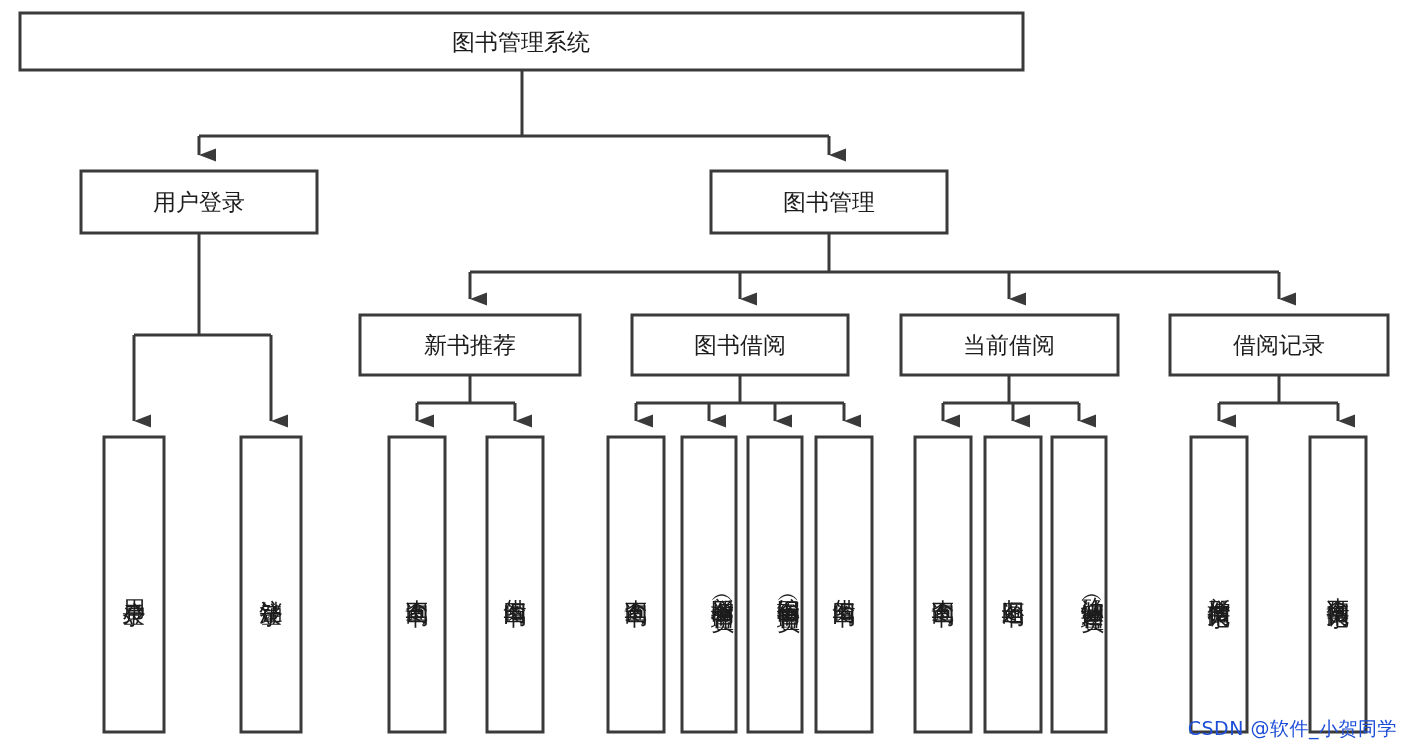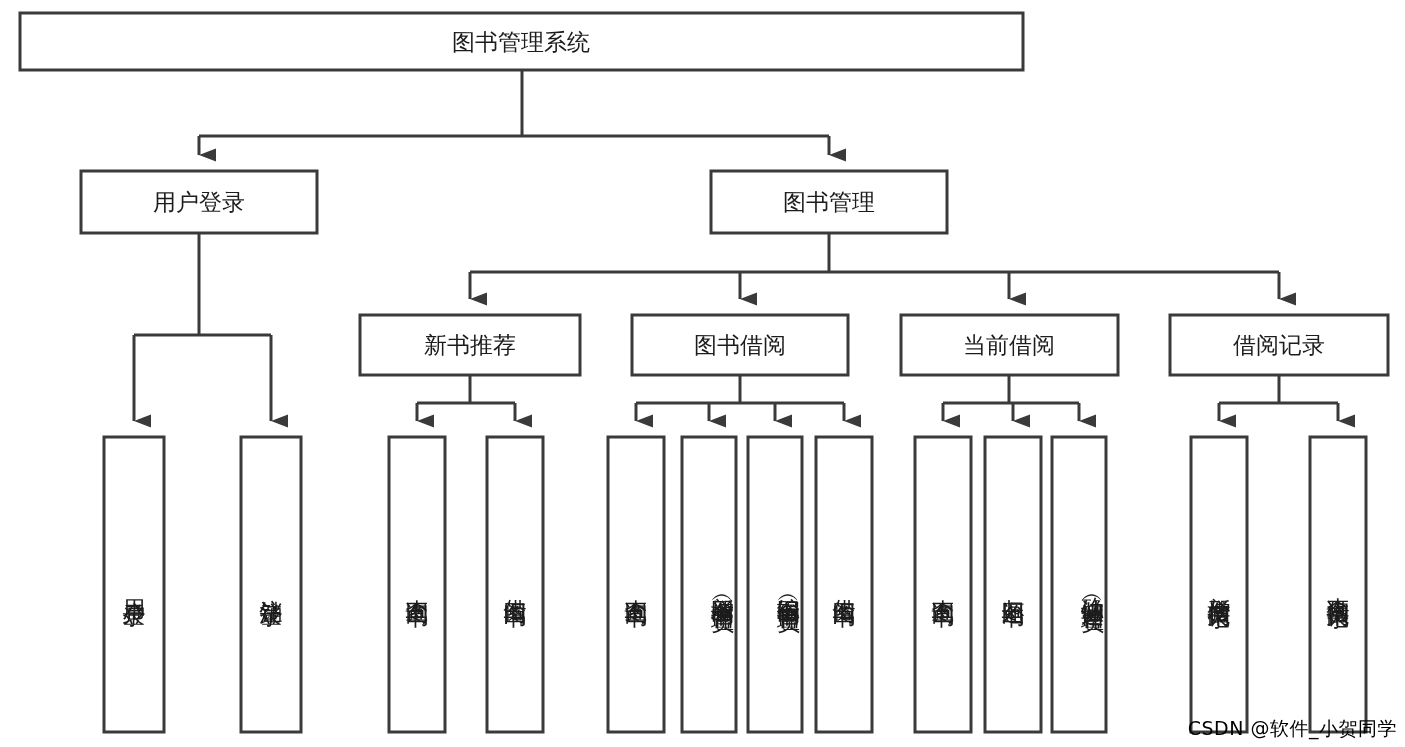--- a/index.html
+++ b/index.html
@@ -63,21 +63,21 @@
     color: #1c1c1c;
     white-space: nowrap;
     pointer-events: none;
   }
   #watermark {
     position: absolute;
     right: 8px;
     bottom: 5px;
     font-family: "DejaVu Sans", "Liberation Sans", sans-serif;
     font-size: 19px;
-    color: #000000;
+    color: #1d4ed8;
     white-space: nowrap;
     letter-spacing: 0.5px;
   }
 </style>
 </head>
 <body>
 
 <div id="diagram-root">
 
   <svg id="tree-svg" viewBox="0 0 1405 747" xmlns="http://www.w3.org/2000/svg">

